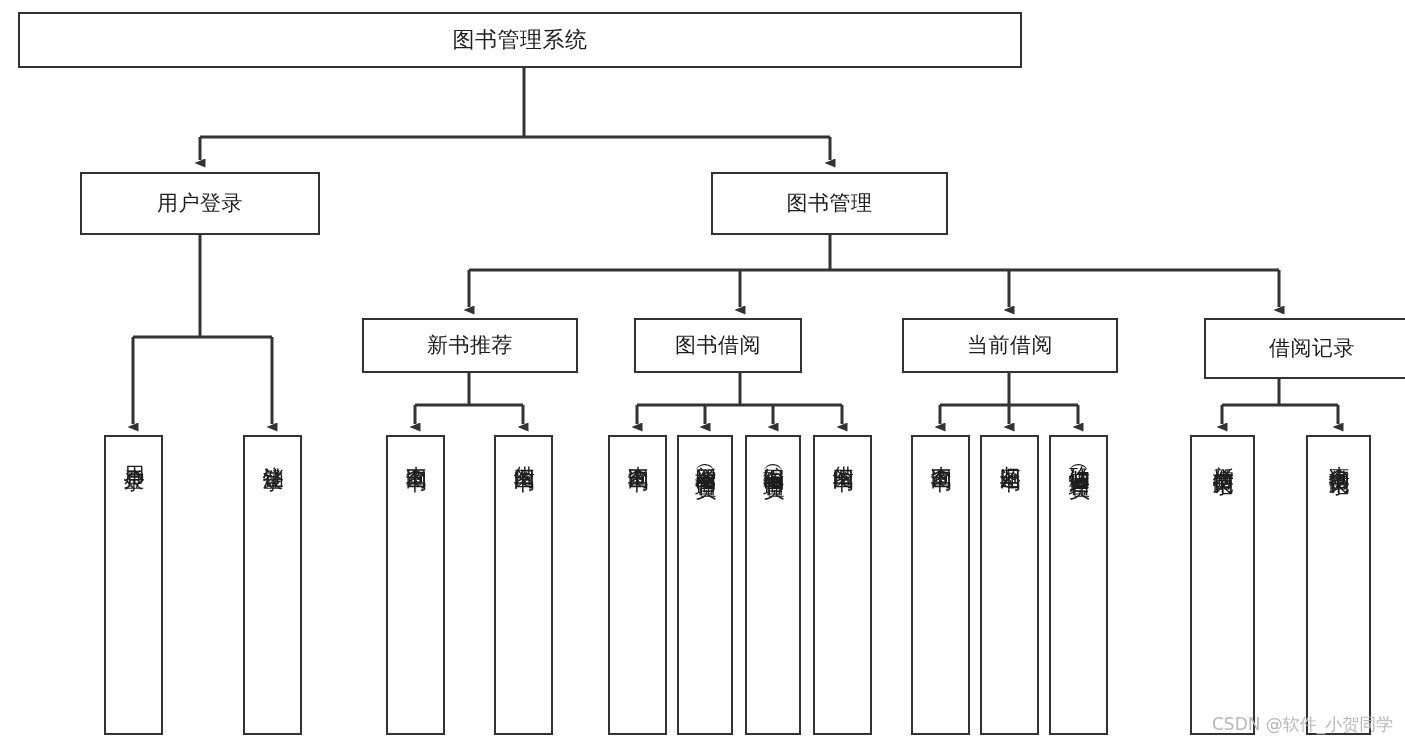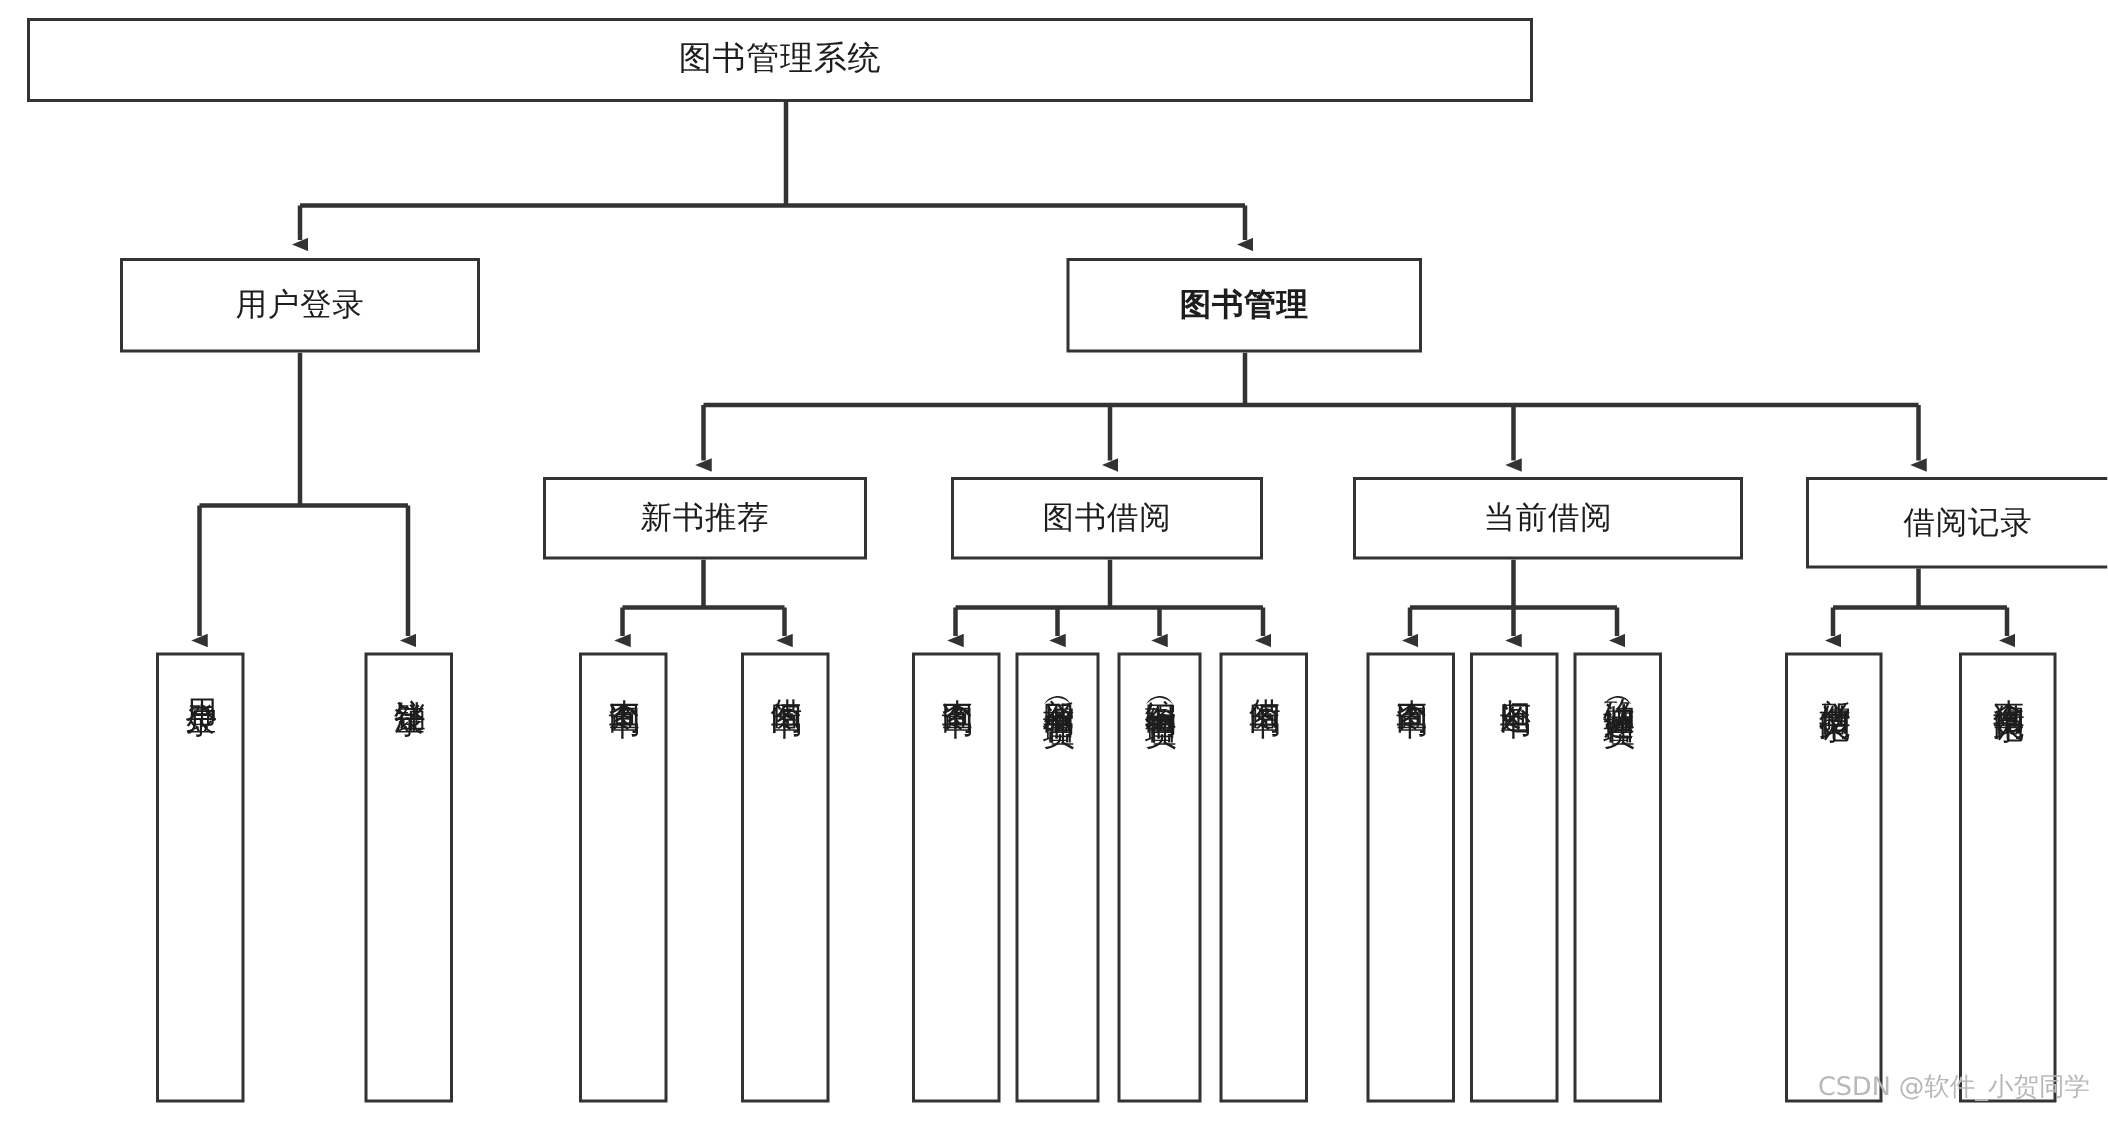--- a/index.html
+++ b/index.html
@@ -124,31 +124,31 @@
     </g>
   </svg>
 
   <div class="node root" style="left:18px; top:12px; width:1004px; height:56px;">
     <span class="node-label">图书管理系统</span>
   </div>
 
   <div class="node level2" style="left:80px; top:172px; width:240px; height:63px;">
     <span class="node-label">用户登录</span>
   </div>
-  <div class="node level2" style="left:711px; top:172px; width:237px; height:63px;font-weight:bold;">
+  <div class="node level2" style="left:711px; top:172px; width:237px; height:63px;">
     <span class="node-label">图书管理</span>
   </div>
 
   <div class="node level2" style="left:362px; top:318px; width:216px; height:55px;font-family:Liberation Serif, serif;">
     <span class="node-label">新书推荐</span>
   </div>
-  <div class="node level2" style="left:634px; top:318px; width:208px; height:55px;">
+  <div class="node level2" style="left:634px; top:318px; width:168px; height:55px;">
     <span class="node-label">图书借阅</span>
   </div>
-  <div class="node level2" style="left:902px; top:318px; width:260px; height:55px;">
+  <div class="node level2" style="left:902px; top:318px; width:216px; height:55px;">
     <span class="node-label">当前借阅</span>
   </div>
   <div class="node level2" style="left:1204px; top:318px; width:216px; height:61px;">
     <span class="node-label">借阅记录</span>
   </div>
 
   <div class="node leaf" style="left:104px; top:435px; width:59px; height:300px;">
     <span class="node-label">用户登录</span>
   </div>
   <div class="node leaf" style="left:243px; top:435px; width:59px; height:300px;">

